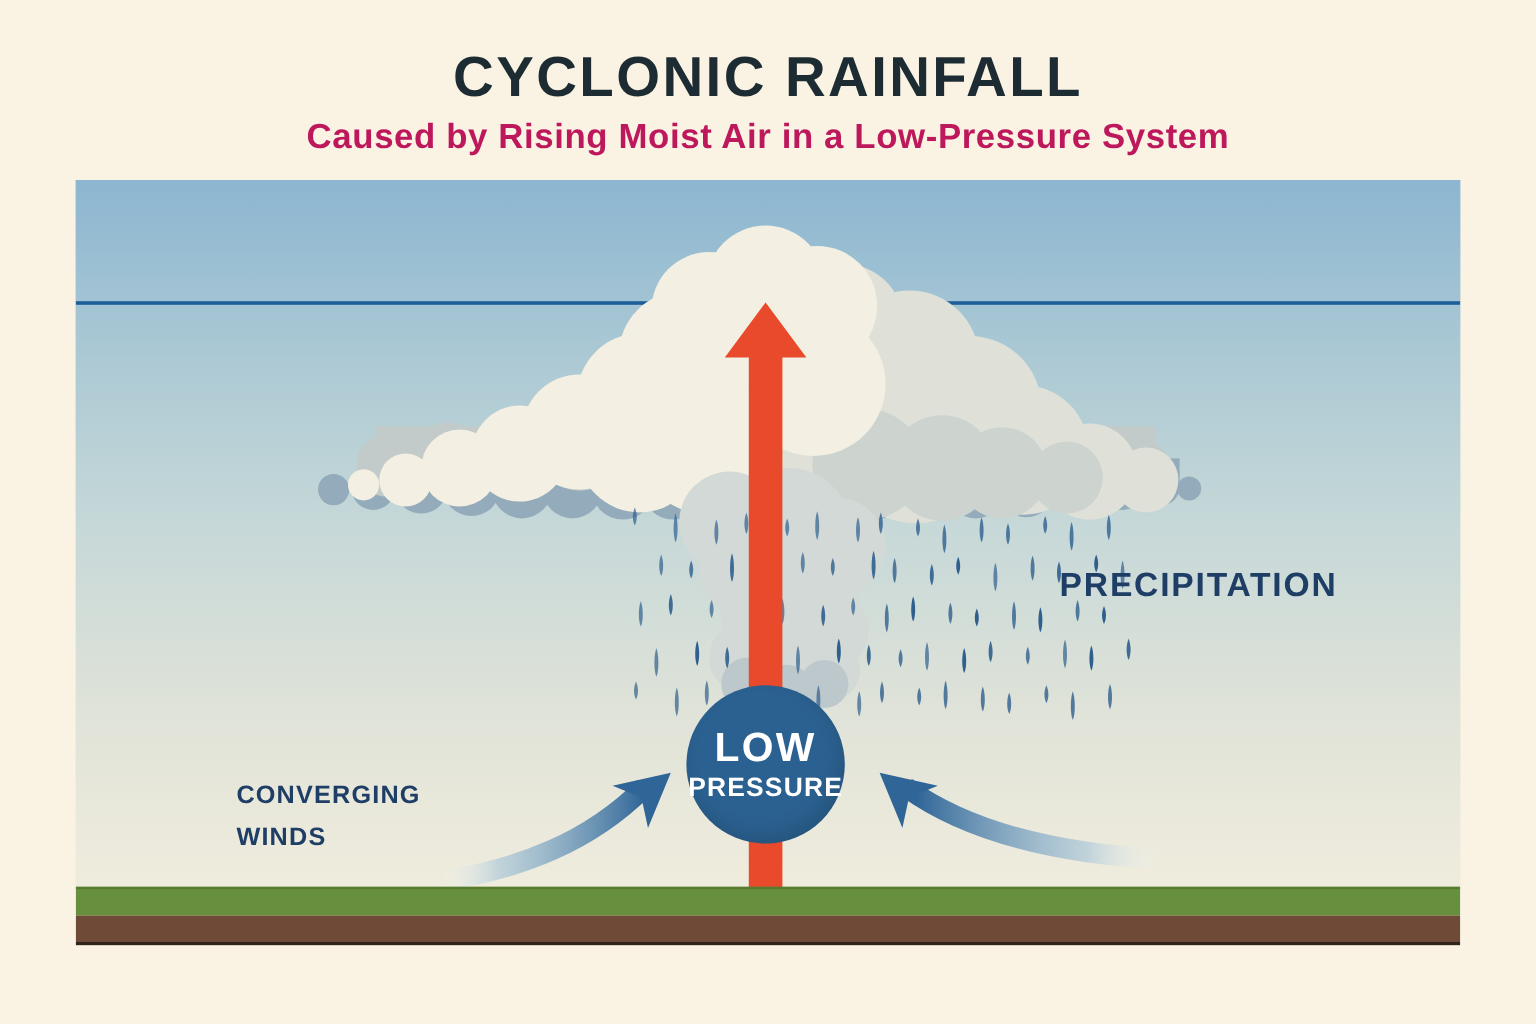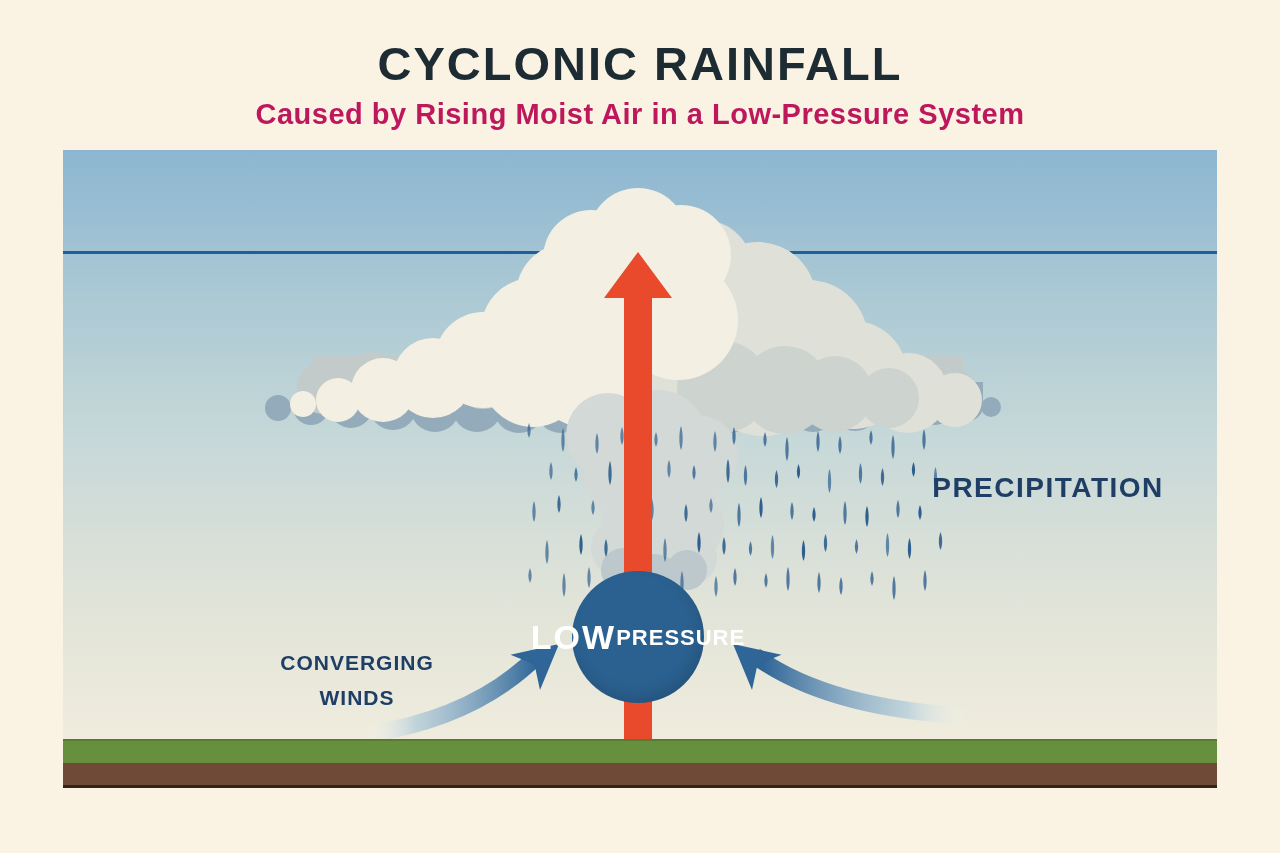--- a/index.html
+++ b/index.html
@@ -41,27 +41,27 @@
   .panel{
     position:absolute;left:63px;top:150px;width:1154px;height:638px;overflow:hidden;
     background:linear-gradient(to bottom,
       var(--sky_top) 0%, #aac8d4 22%, #c6d8d8 45%, #e0e3d8 70%, var(--sky_bottom) 92%, #edeadd 100%);
   }
   .panel svg{position:absolute;left:0;top:0;}
   .lp-circle{
     position:absolute;left:509px;top:421px;width:132px;height:132px;border-radius:50%;
     background:var(--pressure_circle_blue);
     box-shadow:inset -4px -8px 14px rgba(0,0,0,0.12);
-    display:flex;flex-direction:row;align-items:center;justify-content:center;
+    display:flex;flex-direction:column;align-items:center;justify-content:center;
     color:#ffffff;text-align:center;
   }
   .lp-line1{font-size:34px;font-weight:700;letter-spacing:2px;line-height:36px;}
   .lp-line2{font-size:22px;font-weight:700;letter-spacing:1px;line-height:26px;margin-top:2px;}
   .label{
-    position:absolute;color:var(--label_color);font-weight:700;text-align:center;
+    position:absolute;color:var(--label_color);font-weight:700;text-align:left;
   }
   .label-winds{left:134px;top:495px;width:320px;font-size:21px;line-height:35px;letter-spacing:1px;}
   .label-precip{left:820px;top:322px;width:330px;font-size:28px;letter-spacing:1.5px;}
 </style>
 </head>
 <body>
 
 <div class="stage">
 
   <div class="title">CYCLONIC RAINFALL</div>

